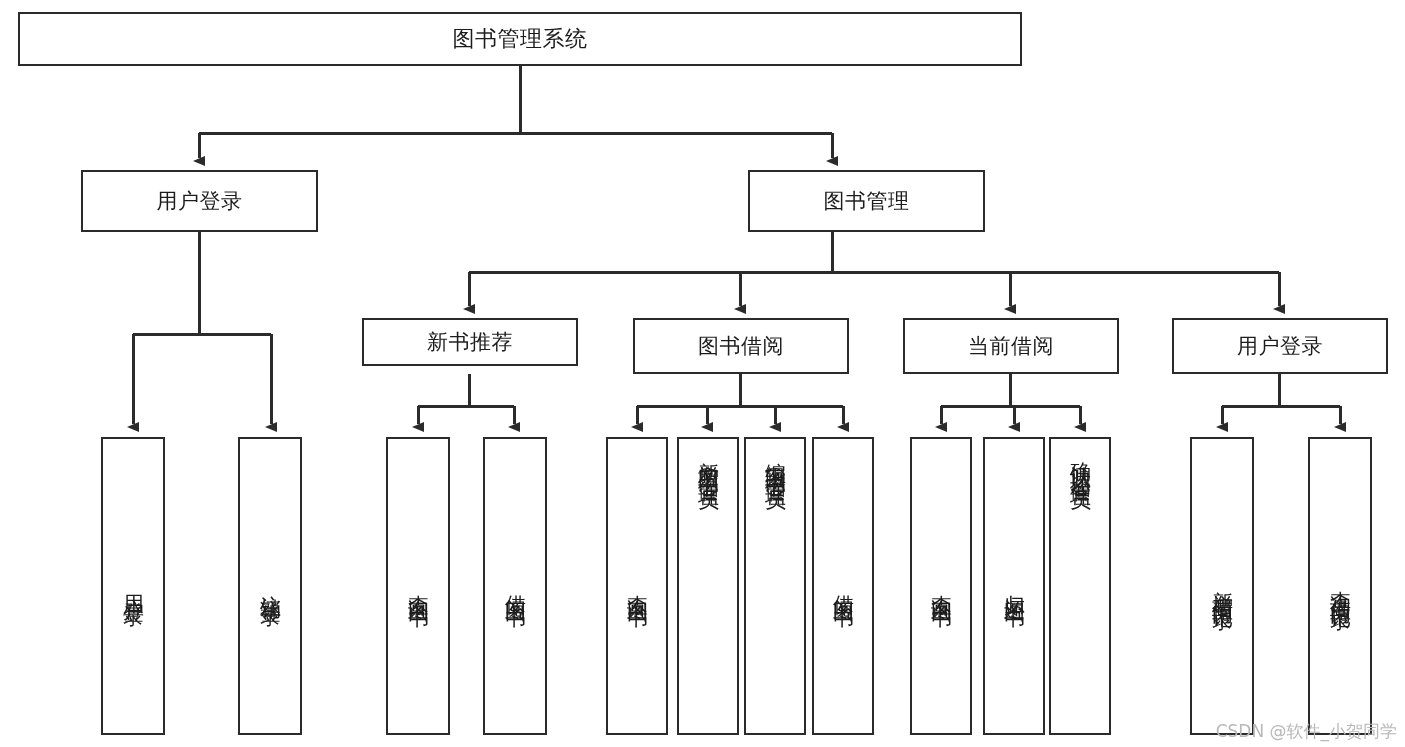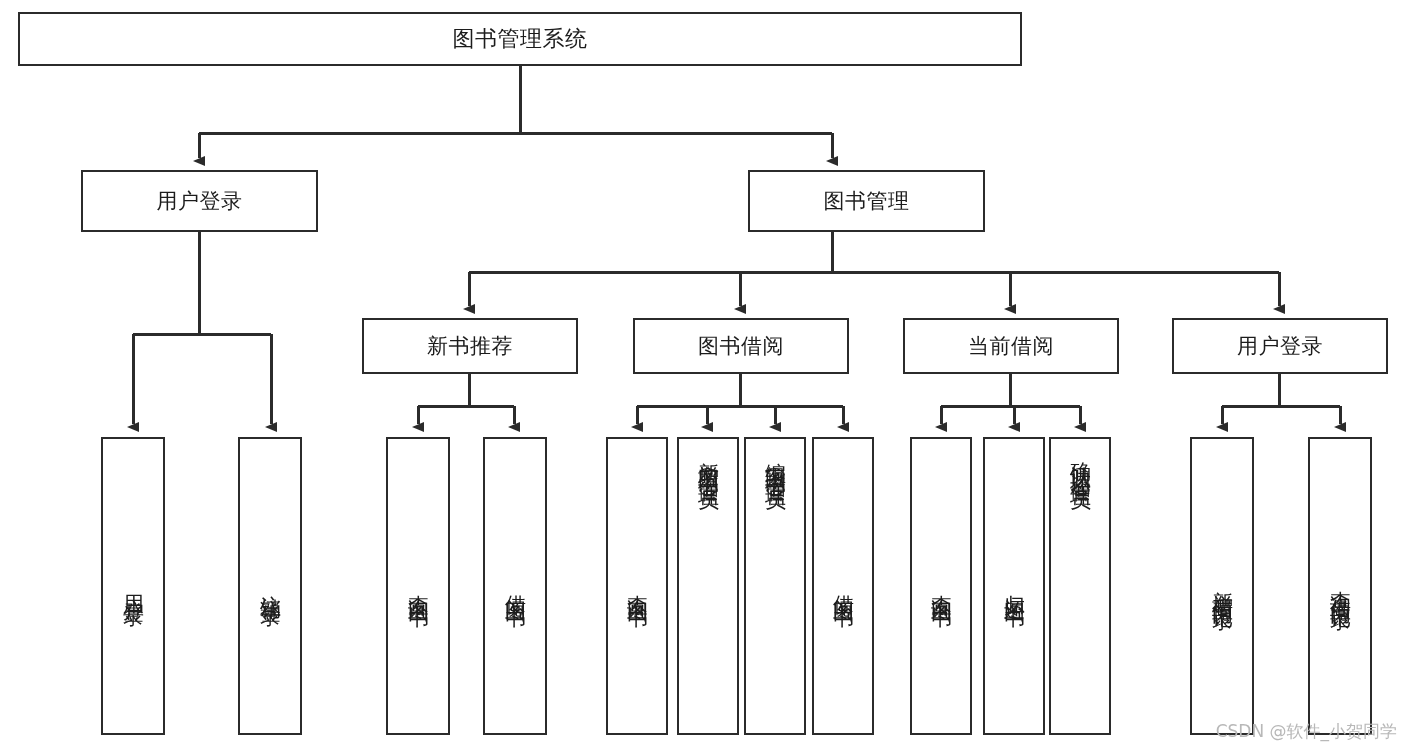--- a/index.html
+++ b/index.html
@@ -140,21 +140,21 @@
     <span class="node-label">图书管理系统</span>
   </div>
 
   <div class="node h-node" style="left:81px; top:170px; width:237px; height:62px;">
     <span class="node-label">用户登录</span>
   </div>
   <div class="node h-node" style="left:748px; top:170px; width:237px; height:62px;">
     <span class="node-label">图书管理</span>
   </div>
 
-  <div class="node h-node" style="left:362px; top:318px; width:216px; height:56px;">
+  <div class="node h-node" style="left:362px; top:318px; width:216px; height:48px;">
     <span class="node-label">新书推荐</span>
   </div>
   <div class="node h-node" style="left:903px; top:318px; width:216px; height:56px;">
     <span class="node-label">当前借阅</span>
   </div>
   <div class="node h-node" style="left:633px; top:318px; width:216px; height:56px;">
     <span class="node-label">图书借阅</span>
   </div>
   <div class="node h-node" style="left:1172px; top:318px; width:216px; height:56px;">
     <span class="node-label">用户登录</span>

